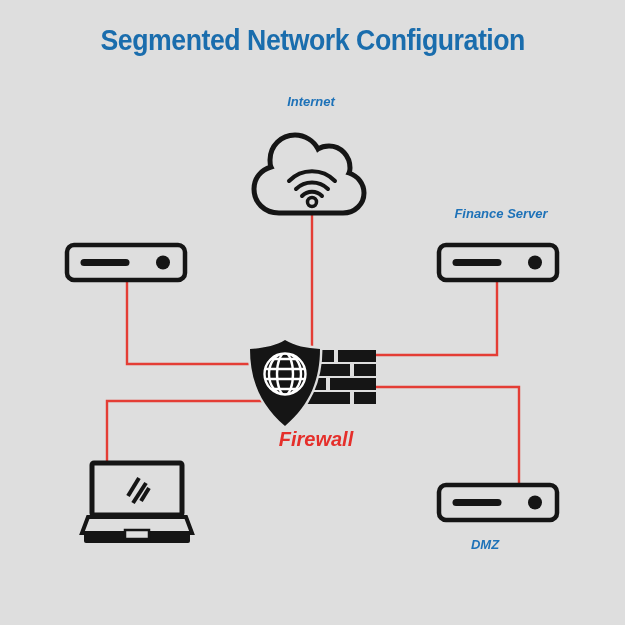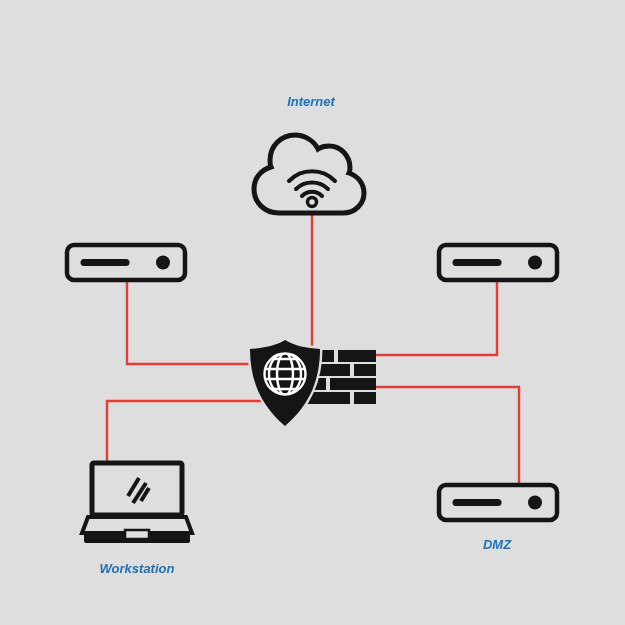--- a/index.html
+++ b/index.html
@@ -45,20 +45,23 @@
   .icon-stroke { stroke: var(--icon_black, #151515); fill: none; }
   .icon-fill   { fill: var(--icon_black, #151515); }
   .bg-fill     { fill: var(--background, #dedede); }
   .globe-line  { stroke: var(--icon_white, #ffffff); fill: none; stroke-width: 2.4; }
 </style>
 </head>
 <body>
 
 <div id="stage">
 
+  <div id="title" class="abs">
+    <span>Segmented Network Configuration</span>
+  </div>
 
   <svg id="connections" class="abs" width="625" height="625" viewBox="0 0 625 625">
     <polyline points="312,212 312,352"></polyline>
     <polyline points="127,276 127,364 266,364"></polyline>
     <polyline points="266,401 107,401 107,466"></polyline>
     <polyline points="497,276 497,355 372,355"></polyline>
     <polyline points="372,387 519,387 519,488"></polyline>
   </svg>
 
   <div class="abs node-label" style="left:311px; top:94px;">Internet</div>
@@ -73,20 +76,21 @@
     </g>
     <circle class="icon-stroke" stroke-width="3.5" cx="66" cy="73" r="4.5"></circle>
   </svg>
 
   <svg class="abs" style="left:64px; top:242px;" width="124" height="41" viewBox="0 0 124 41">
     <rect class="icon-stroke bg-fill" stroke-width="4.5" x="3" y="3" width="118" height="35" rx="7"></rect>
     <line class="icon-stroke" stroke-width="7" stroke-linecap="round" x1="20" y1="20.5" x2="62" y2="20.5"></line>
     <circle class="icon-fill" cx="99" cy="20.5" r="7"></circle>
   </svg>
 
+  <div class="abs node-label" style="left:501px; top:206px;">Finance Server</div>
   <svg class="abs" style="left:436px; top:242px;" width="124" height="41" viewBox="0 0 124 41">
     <rect class="icon-stroke bg-fill" stroke-width="4.5" x="3" y="3" width="118" height="35" rx="7"></rect>
     <line class="icon-stroke" stroke-width="7" stroke-linecap="round" x1="20" y1="20.5" x2="62" y2="20.5"></line>
     <circle class="icon-fill" cx="99" cy="20.5" r="7"></circle>
   </svg>
 
   <svg class="abs" style="left:248px; top:338px;" width="132" height="92" viewBox="0 0 132 92">
     <g class="icon-fill">
       <rect x="62" y="12" width="24" height="12"></rect>
         <rect x="90" y="12" width="38" height="12"></rect>
@@ -106,35 +110,35 @@
       <g clip-path="url(#globe-clip)">
         <ellipse class="globe-line" cx="37" cy="36" rx="8" ry="21"></ellipse>
         <ellipse class="globe-line" cx="37" cy="36" rx="16" ry="21"></ellipse>
         <line class="globe-line" x1="14" y1="21" x2="60" y2="21"></line>
         <line class="globe-line" x1="14" y1="31" x2="60" y2="31"></line>
         <line class="globe-line" x1="14" y1="41" x2="60" y2="41"></line>
         <line class="globe-line" x1="14" y1="51" x2="60" y2="51"></line>
       </g>
     </g>
   </svg>
+  <div class="abs node-label firewall-label" style="left:316px; top:428px;">Firewall</div>
 
   <svg class="abs" style="left:78px; top:459px;" width="118" height="88" viewBox="0 0 118 88">
     <rect class="icon-stroke bg-fill" stroke-width="5" x="14" y="4" width="90" height="52" rx="2"></rect>
     <rect class="icon-fill" x="55" y="2" width="8" height="4"></rect>
     <g class="icon-stroke" stroke-width="4">
       <line x1="50" y1="37" x2="61" y2="19"></line>
       <line x1="55" y1="44" x2="68" y2="24"></line>
       <line x1="63" y1="42" x2="71" y2="29"></line>
     </g>
     <path class="icon-stroke bg-fill" stroke-width="4" d="M 10,58 L 108,58 L 114,74 L 4,74 Z"></path>
     <rect class="icon-fill" x="6" y="74" width="106" height="10" rx="2"></rect>
     <rect class="bg-fill" stroke="var(--icon_black, #151515)" stroke-width="2.5" x="47" y="71" width="24" height="9"></rect>
   </svg>
-  <div class="abs node-label" style="left:137px; top:561px;">Workstation</div>
 
   <svg class="abs" style="left:436px; top:482px;" width="124" height="41" viewBox="0 0 124 41">
     <rect class="icon-stroke bg-fill" stroke-width="4.5" x="3" y="3" width="118" height="35" rx="7"></rect>
     <line class="icon-stroke" stroke-width="7" stroke-linecap="round" x1="20" y1="20.5" x2="62" y2="20.5"></line>
     <circle class="icon-fill" cx="99" cy="20.5" r="7"></circle>
   </svg>
-  <div class="abs node-label" style="left:497px; top:537px;">DMZ</div>
+  <div class="abs node-label" style="left:485px; top:537px;">DMZ</div>
 
 </div>
 
 </body></html>

